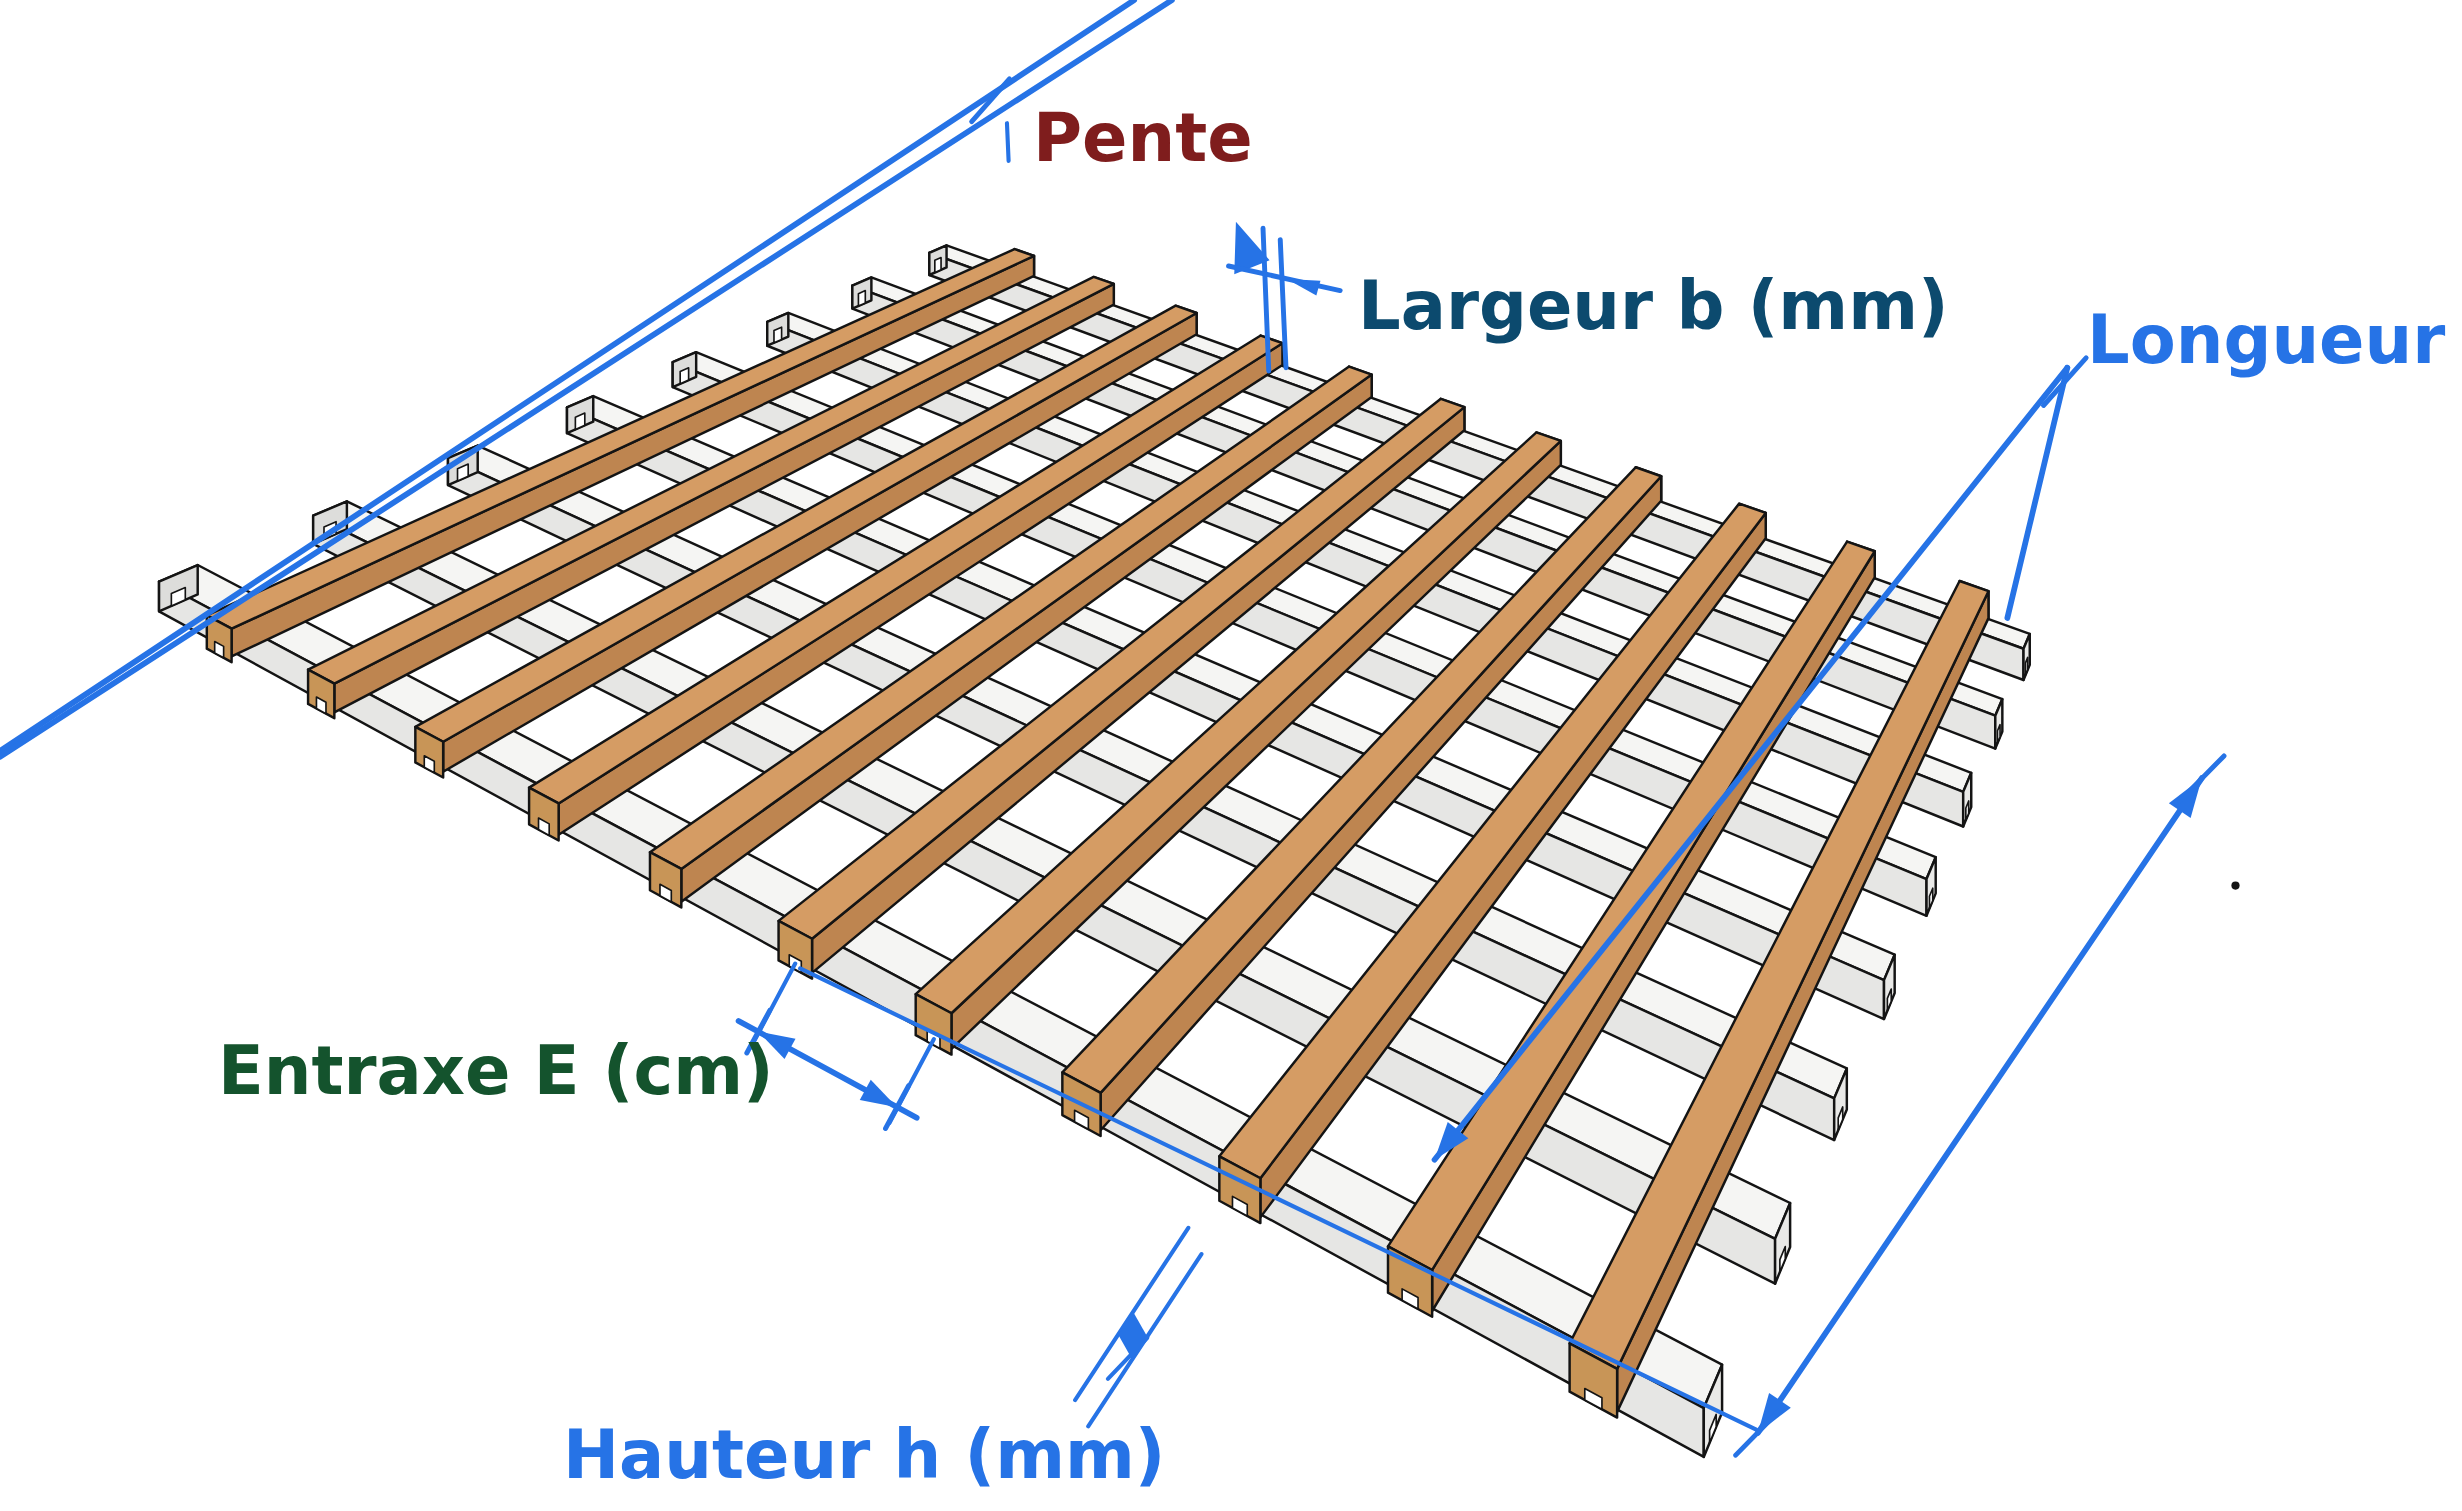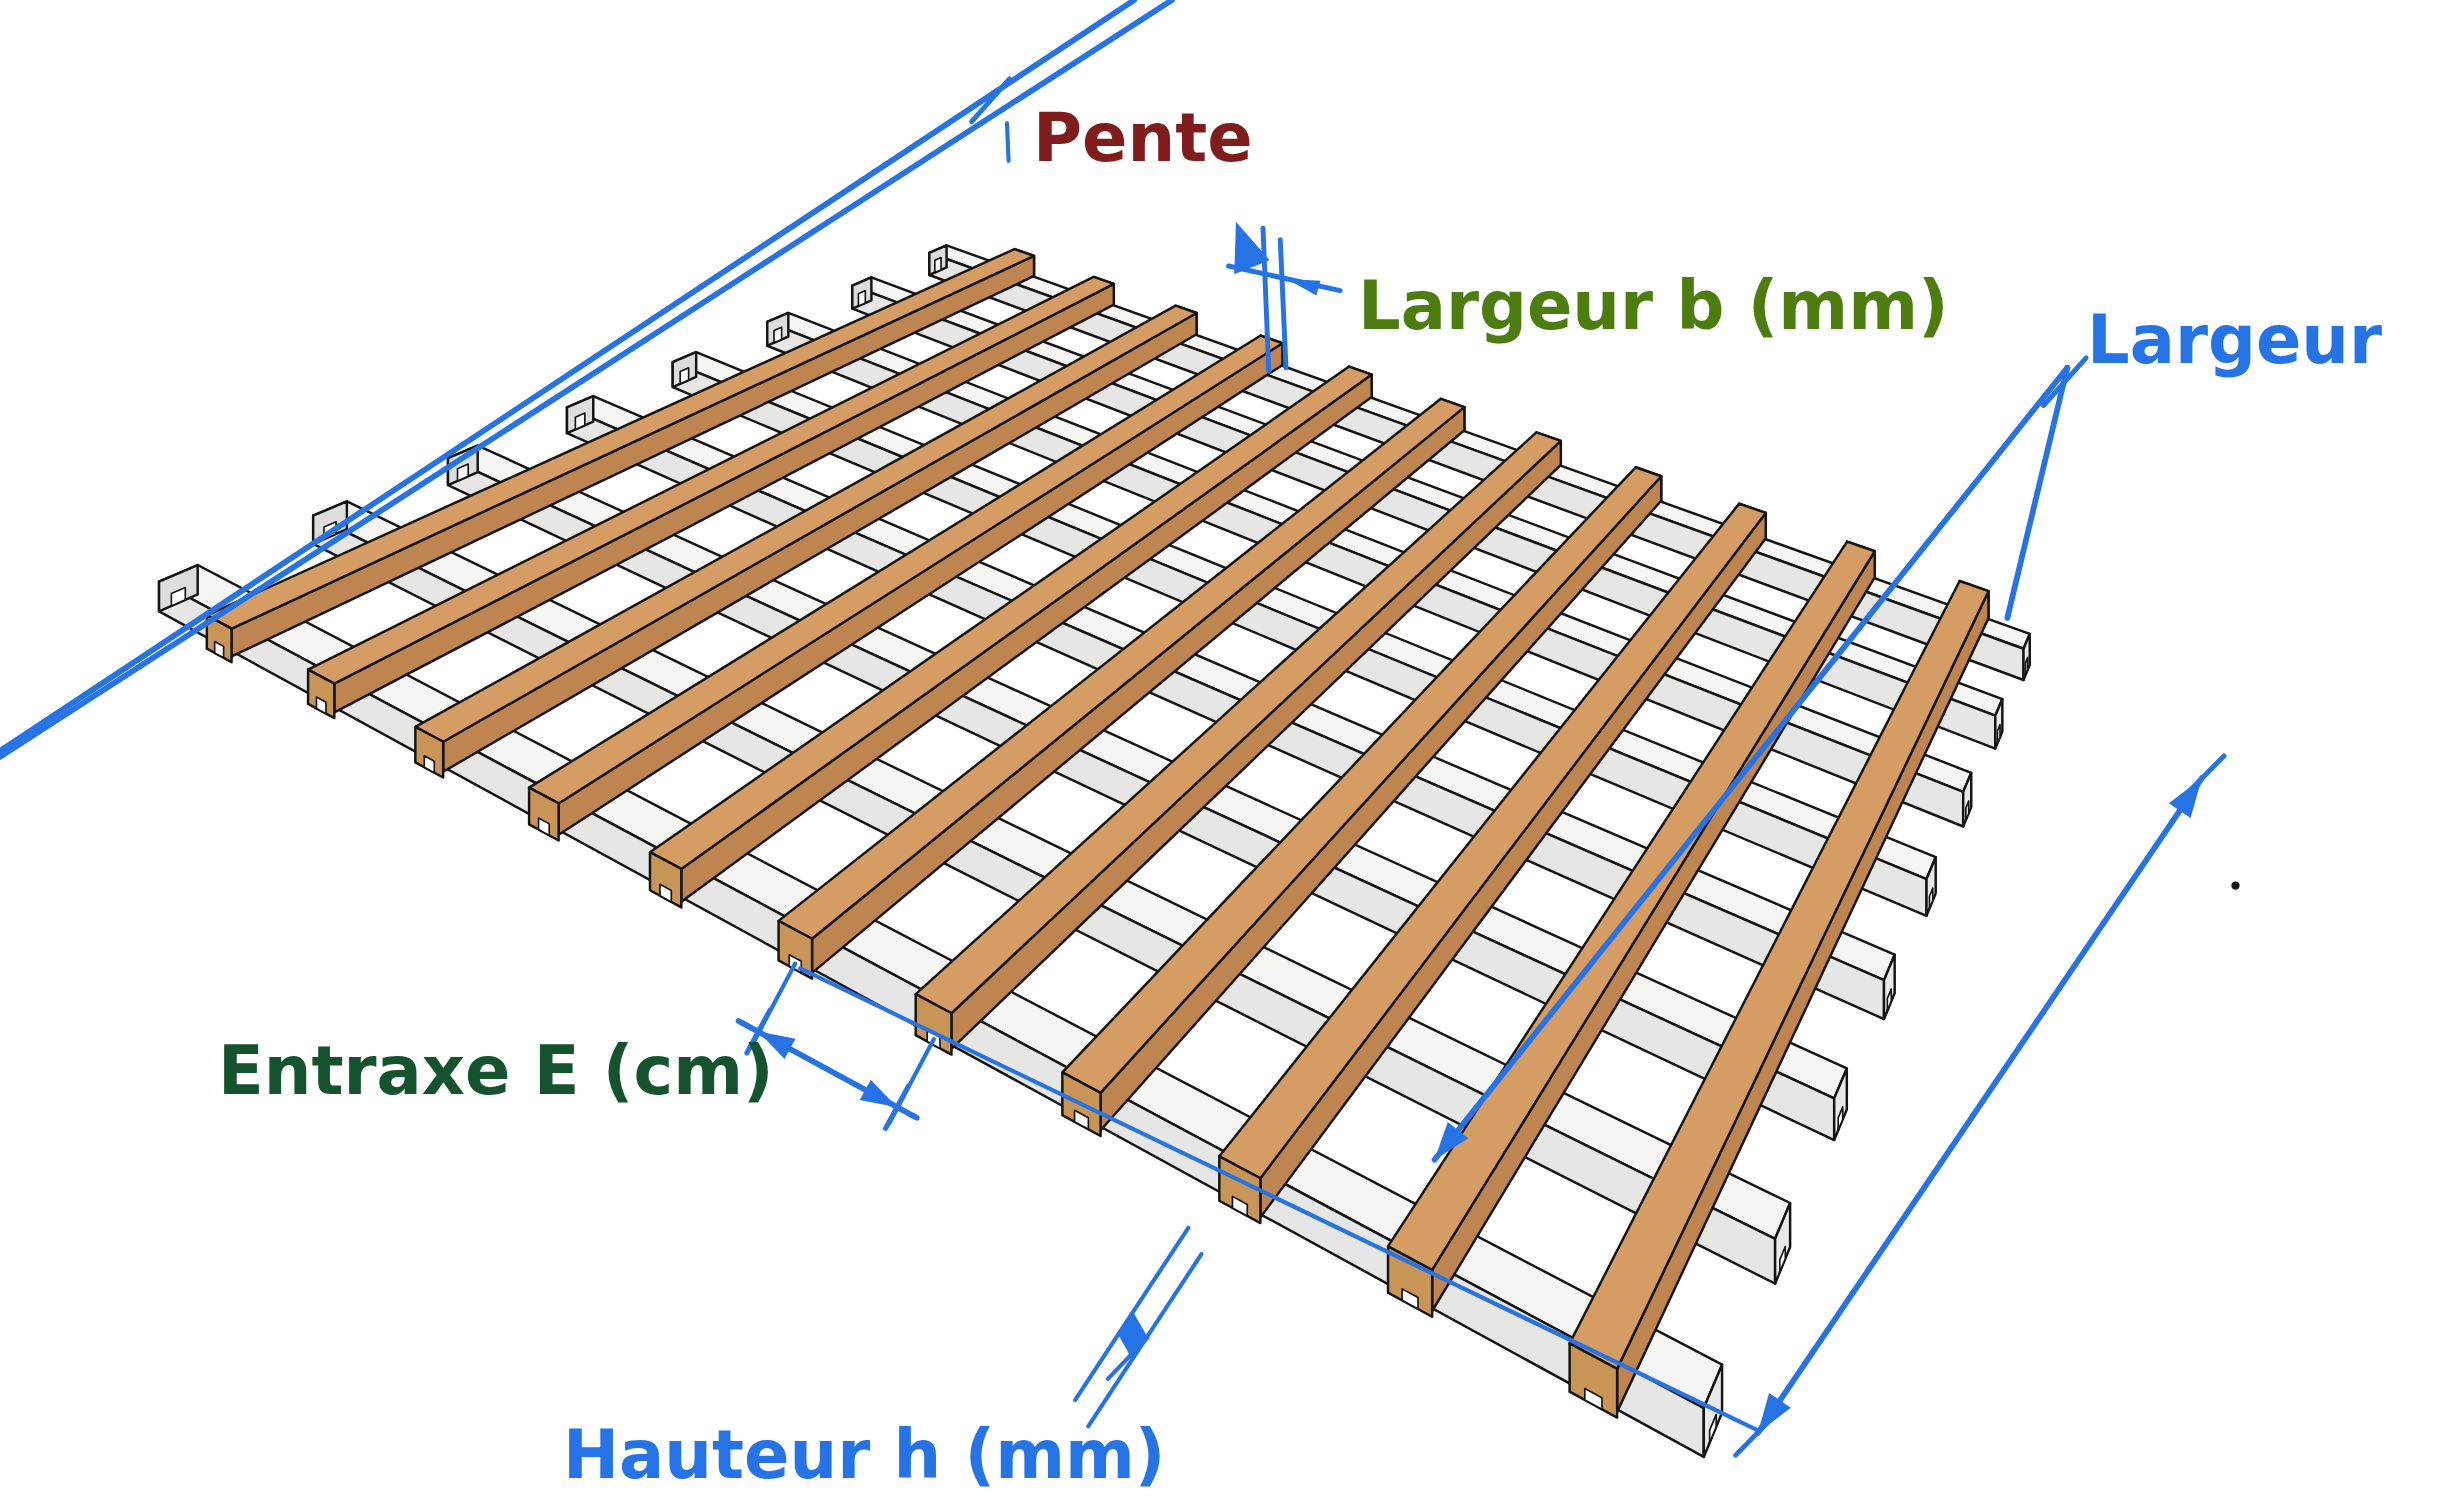--- a/index.html
+++ b/index.html
@@ -145,18 +145,18 @@
       <line x1="910" y1="1283" x2="938" y2="1231" stroke="#2673E6" stroke-width="6" stroke-linecap="round"></line>
       <line x1="1079" y1="1375" x2="1107" y2="1323" stroke="#2673E6" stroke-width="6" stroke-linecap="round"></line>
       <line x1="1448" y1="1496" x2="1310" y2="1706" stroke="#2673E6" stroke-width="5" stroke-linecap="round"></line>
       <line x1="1464" y1="1528" x2="1326" y2="1738" stroke="#2673E6" stroke-width="5" stroke-linecap="round"></line>
       <polygon points="1380,1597 1397,1627 1380,1657 1363,1627" fill="#2673E6" stroke="none"></polygon>
       <line x1="1350" y1="1680" x2="1398" y2="1630" stroke="#2673E6" stroke-width="5" stroke-linecap="round"></line>
       <circle cx="2724" cy="1079" r="5" fill="#141414"></circle>
     </svg>
 
   <div class="lbl" style="left: 1033px; top: 103px; font-size: 67px; color: #7f1d1d;">Pente</div>
-  <div class="lbl" style="left: 1358px; top: 271px; font-size: 67px; color: #4d7c0f;">Largeur b (mm)</div>
-  <div class="lbl" style="left: 2087px; top: 305px; font-size: 67px; color: rgb(38, 115, 230);">Largeur</div>
+  <div class="lbl" style="left: 1358px; top: 271px; font-size: 67px; color: #0c4a6e;">Largeur b (mm)</div>
+  <div class="lbl" style="left: 2087px; top: 305px; font-size: 67px; color: rgb(38, 115, 230);">Longueur</div>
   <div class="lbl" style="left: 187px; top: 1036px; font-size: 67px; color: #14532d; margin-left: 31px;">Entraxe E (cm)</div>
   <div class="lbl" style="left: 563px; top: 1420px; font-size: 67px; color: rgb(38, 115, 230);">Hauteur h (mm)</div>
 </div>
 
 
 </body></html>

